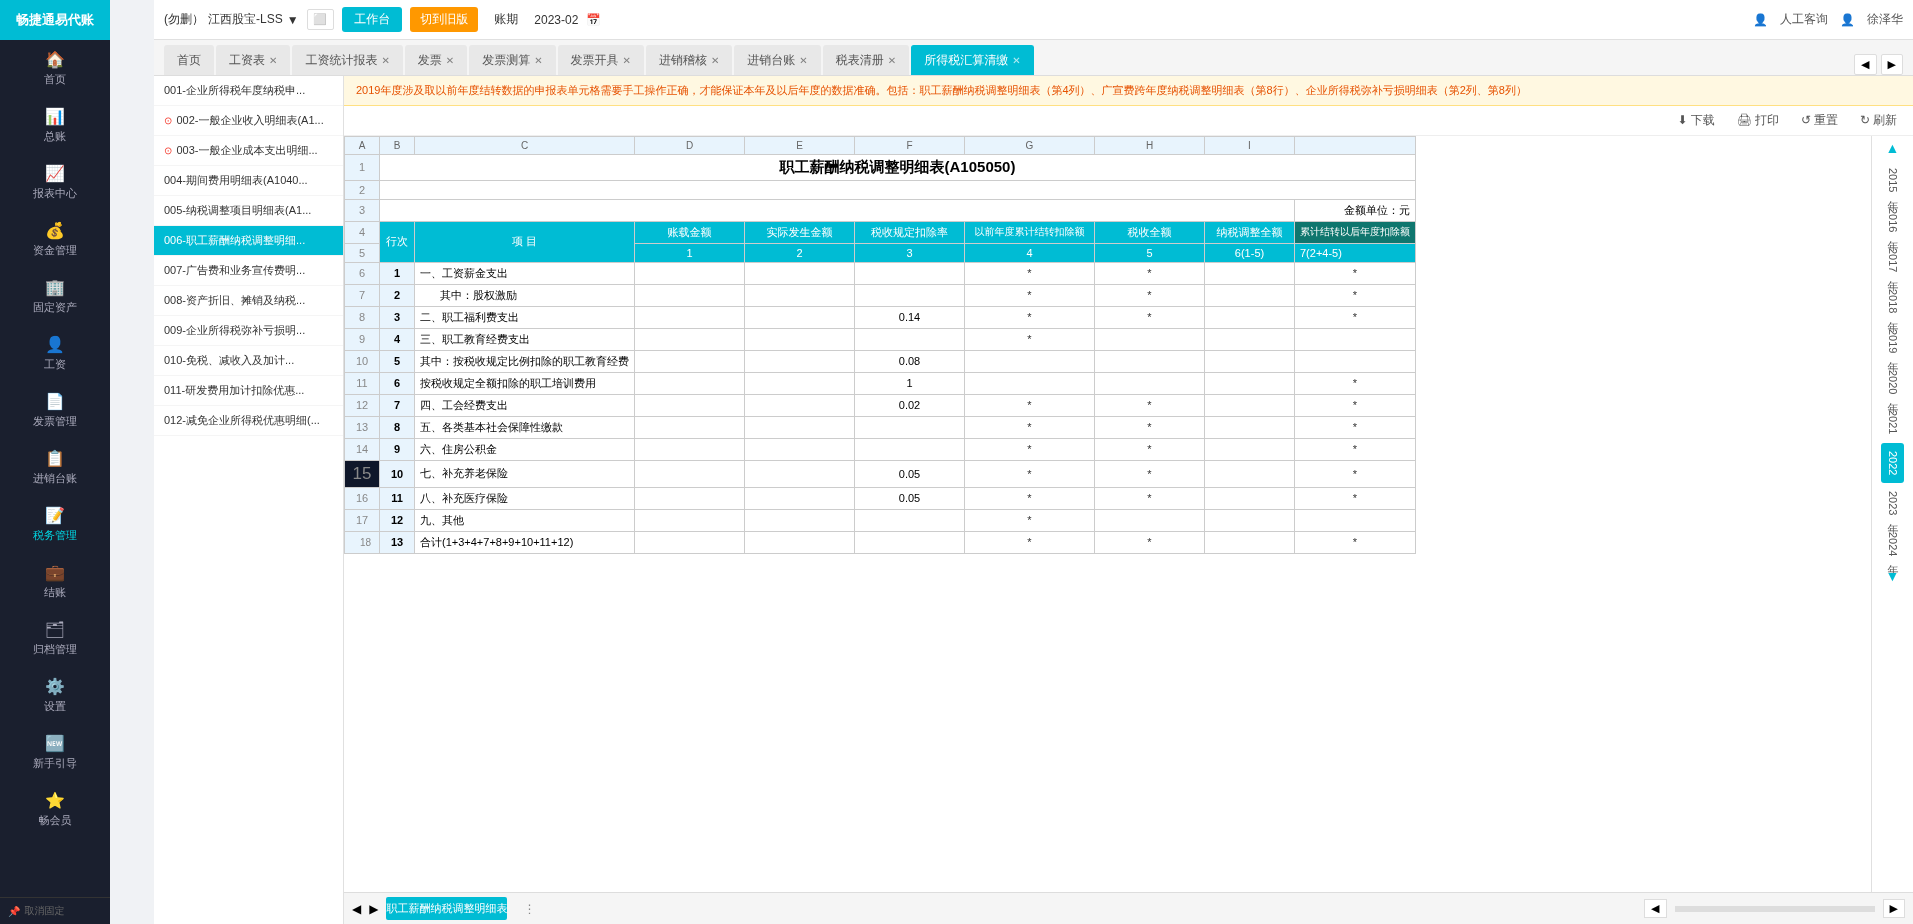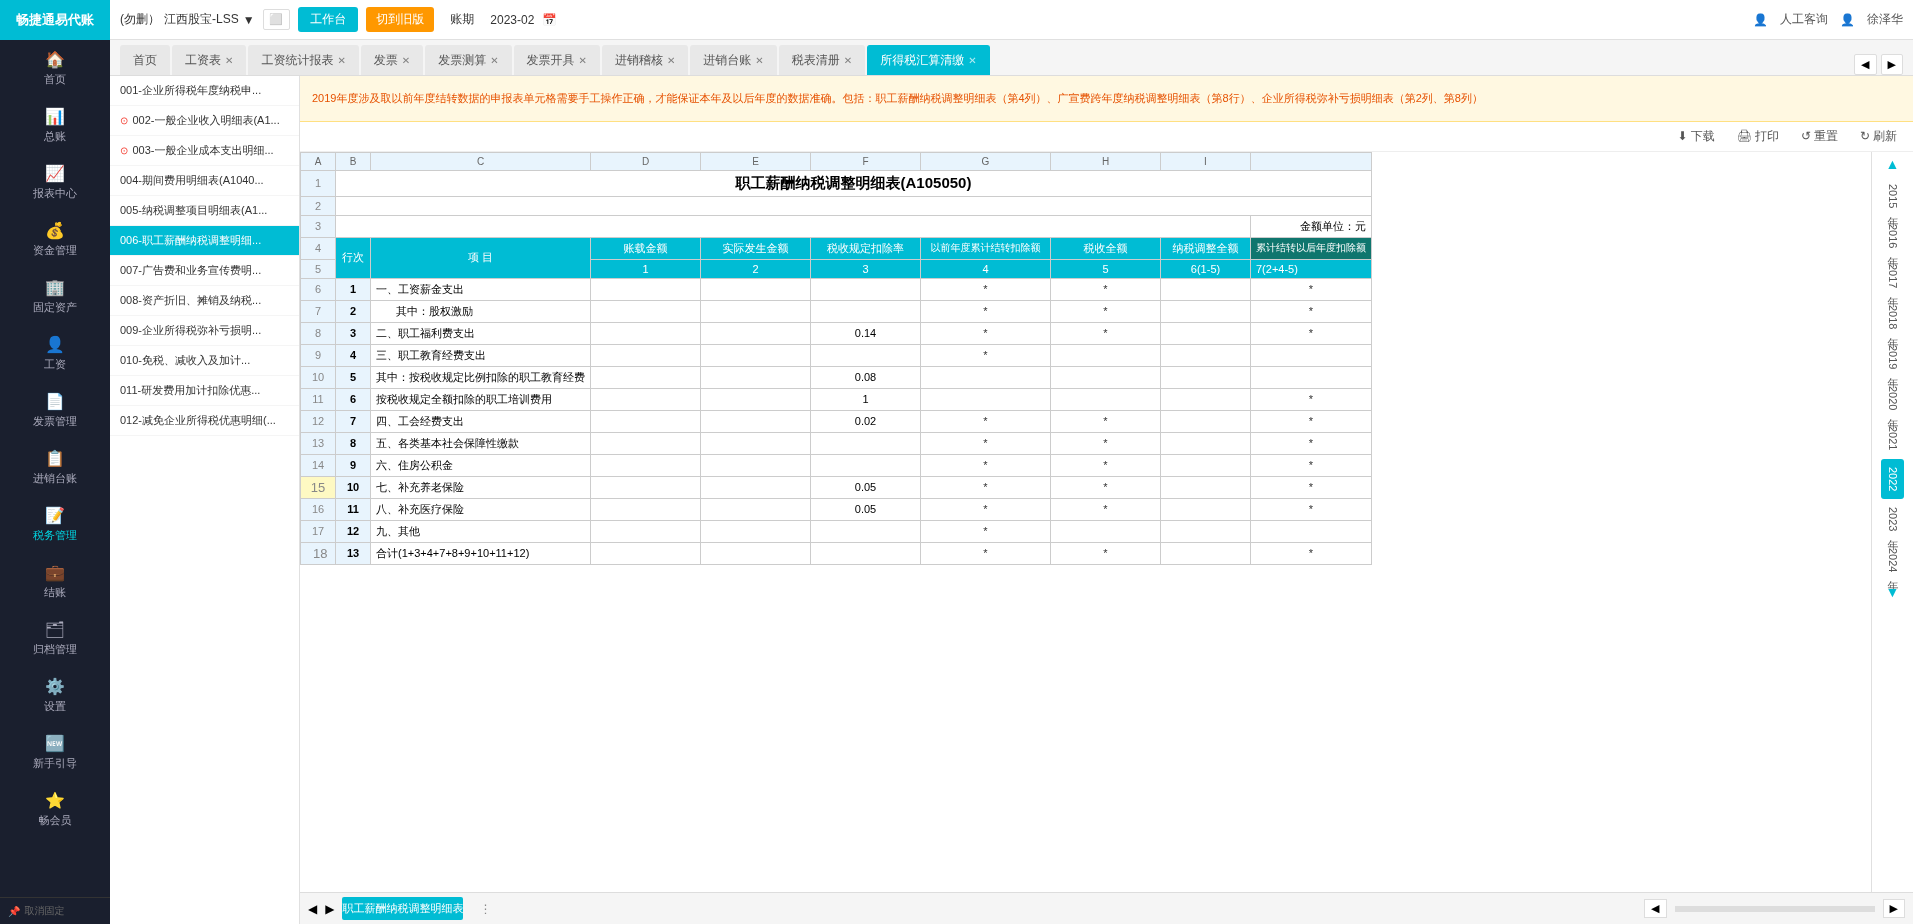--- a/index.html
+++ b/index.html
@@ -6,21 +6,21 @@
     body { font-family: 'Microsoft YaHei', Arial, sans-serif; font-size: 12px; background: #f0f2f5; display: flex; height: 924px; overflow: hidden; }
 
     
     .sidebar { width: 110px; background: #1a1f2e; color: #ccc; display: flex; flex-direction: column; height: 100%; flex-shrink: 0; }
     .sidebar-logo { background: #00bcd4; color: white; padding: 10px 8px; font-size: 13px; font-weight: bold; text-align: center; height: 40px; display: flex; align-items: center; justify-content: center; }
     .sidebar-item { display: flex; flex-direction: column; align-items: center; padding: 10px 4px; cursor: pointer; color: #aab; font-size: 11px; gap: 3px; }
     .sidebar-item .icon { font-size: 16px; }
     .sidebar-item.active { color: #00d4e0; }
 
     
-    .main { flex: 1; display: flex; flex-direction: column; overflow: hidden; background: #fff; }
+    .main { flex: 1; display: flex; flex-direction: column; overflow: hidden; background: #fff; margin-left: 44px; }
 
     
     .topbar { height: 40px; background: #fff; border-bottom: 1px solid #e0e0e0; display: flex; align-items: center; padding: 0 10px; gap: 8px; flex-shrink: 0; }
     .topbar-company { display: flex; align-items: center; gap: 4px; font-size: 12px; color: #333; }
     .topbar-icon-btn { border: 1px solid #ddd; background: #fff; padding: 3px 6px; cursor: pointer; border-radius: 2px; font-size: 11px; }
     .topbar-workbench { background: #00bcd4; color: white; border: none; padding: 4px 12px; border-radius: 3px; cursor: pointer; font-size: 12px; }
     .topbar-oldver { background: #ff9800; color: white; border: none; padding: 4px 10px; border-radius: 3px; cursor: pointer; font-size: 12px; }
     .topbar-period { font-size: 12px; color: #333; margin-left: 8px; }
     .topbar-right { margin-left: auto; display: flex; align-items: center; gap: 12px; color: #555; font-size: 12px; }
 
@@ -37,21 +37,21 @@
     
     .form-list { width: 190px; background: #fff; border-right: 1px solid #e0e0e0; overflow-y: auto; flex-shrink: 0; }
     .form-list-item { padding: 7px 10px; font-size: 11px; color: #333; cursor: pointer; border-bottom: 1px solid #f5f5f5; display: flex; align-items: center; gap: 4px; }
     .form-list-item.active { background: #00bcd4; color: white; }
     .form-list-item .error-icon { color: #f44336; font-size: 10px; }
 
     
     .spreadsheet-area { flex: 1; display: flex; flex-direction: column; overflow: hidden; }
 
     
-    .warning-bar { background: #fff8e1; border-bottom: 1px solid #ffe082; padding: 14px 12px; font-size: 11px; color: #e65100; line-height: 1.5; flex-shrink: 0; }
+    .warning-bar { background: #fff8e1; border-bottom: 1px solid #ffe082; padding: 6px 12px; font-size: 11px; color: #e65100; line-height: 1.5; flex-shrink: 0; }
 
     
     .sheet-toolbar { display: flex; align-items: center; justify-content: flex-end; padding: 4px 10px; gap: 10px; background: #fff; border-bottom: 1px solid #eee; flex-shrink: 0; }
     .sheet-toolbar-btn { display: flex; align-items: center; gap: 3px; color: #555; cursor: pointer; font-size: 12px; padding: 2px 6px; }
 
     
     .table-container { flex: 1; overflow: auto; position: relative; }
 
     
     .year-panel { width: 42px; background: #fff; border-left: 1px solid #e0e0e0; display: flex; flex-direction: column; align-items: center; overflow: hidden; flex-shrink: 0; }
@@ -449,21 +449,21 @@
                 <td class="label-cell">六、住房公积金</td>
                 <td class="value-cell"></td>
                 <td class="value-cell"></td>
                 <td class="value-cell"></td>
                 <td class="star">*</td>
                 <td class="star">*</td>
                 <td class="value-cell"></td>
                 <td class="star">*</td>
               </tr>
               <tr>
-                <td style="background:#fef9c3; text-align:center; color:#888; font-size:13px;">15</td>
+                <td style="background:#0f172a; text-align:center; color:#888; font-size:17px;">15</td>
                 <td class="row-num-cell">10</td>
                 <td class="label-cell">七、补充养老保险</td>
                 <td class="value-cell"></td>
                 <td class="value-cell"></td>
                 <td class="value-cell">0.05</td>
                 <td class="star">*</td>
                 <td class="star">*</td>
                 <td class="value-cell"></td>
                 <td class="star">*</td>
               </tr>
@@ -485,21 +485,21 @@
                 <td class="label-cell">九、其他</td>
                 <td class="value-cell"></td>
                 <td class="value-cell"></td>
                 <td class="value-cell"></td>
                 <td class="star">*</td>
                 <td class="value-cell"></td>
                 <td class="value-cell"></td>
                 <td class="value-cell"></td>
               </tr>
               <tr>
-                <td style="background:#e8f4fd; text-align:left; color:#888; font-size:13px;padding-left:12px;">18</td>
+                <td style="background:#e8f4fd; text-align:center; color:#888; font-size:10px;padding-left:12px;">18</td>
                 <td class="row-num-cell">13</td>
                 <td class="label-cell">合计(1+3+4+7+8+9+10+11+12)</td>
                 <td class="value-cell"></td>
                 <td class="value-cell"></td>
                 <td class="value-cell"></td>
                 <td class="star">*</td>
                 <td class="star">*</td>
                 <td class="value-cell"></td>
                 <td class="star">*</td>
               </tr>

